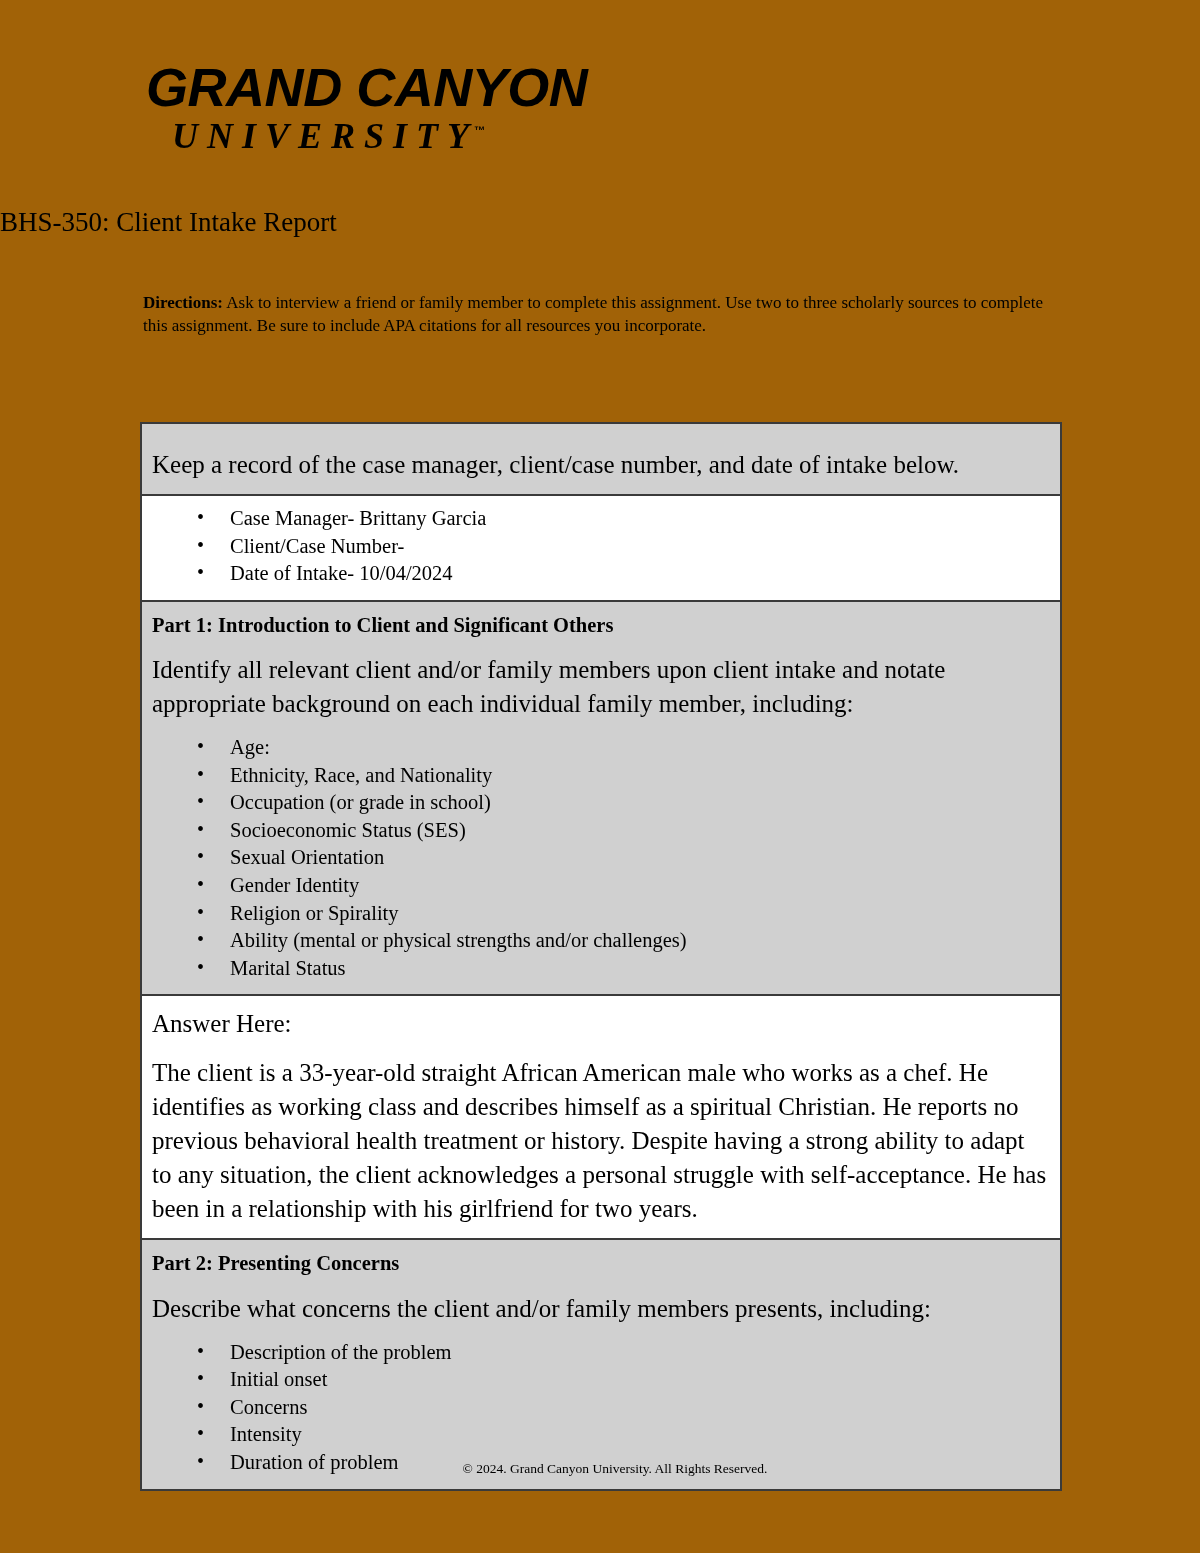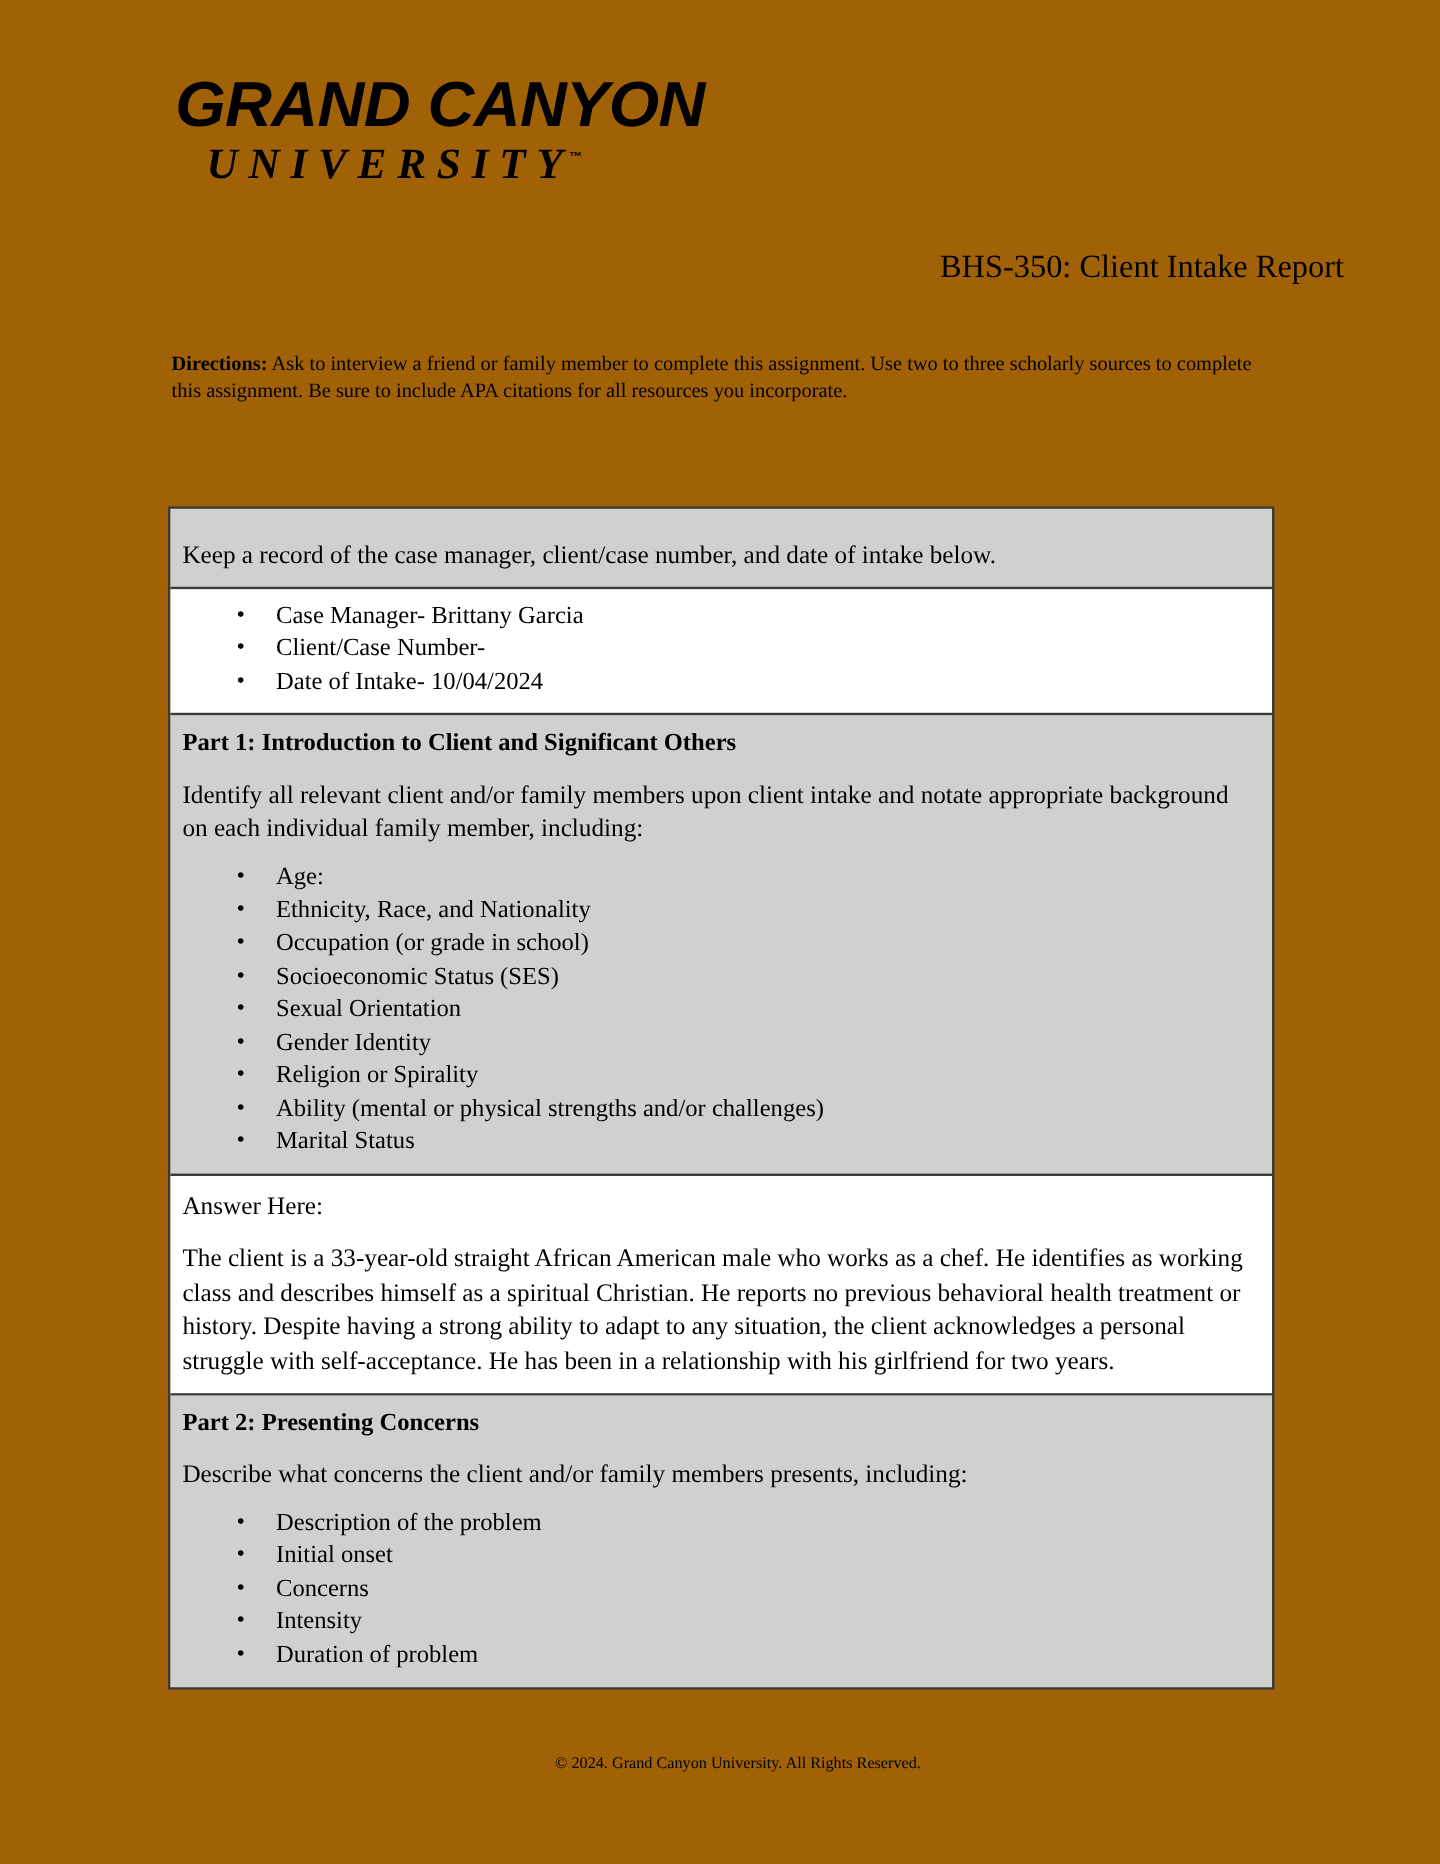--- a/index.html
+++ b/index.html
@@ -62,21 +62,21 @@
     vertical-align: 14px;
     margin-left: -4px;
   }
 
   
   .doc-title {
     position: absolute;
     left: 0;
     top: 206px;
     width: 1120px;
-    text-align: right;
+    text-align: left;
     font-size: 27px;
     line-height: 1.2;
   }
 
   
   .directions {
     position: absolute;
     left: 143px;
     top: 291px;
     width: 915px;
@@ -103,21 +103,21 @@
   .row.shaded { background: #d0d0d0; }
   .row.plain   { background: #ffffff; }
 
   .sec-head {
     font-size: 20.5px;
     font-weight: 700;
     line-height: 1.3;
     margin: 1px 0 0 0;
   }
   .sec-para {
-    font-size: 21px;
+    font-size: 25px;
     line-height: 1.36;
     margin: 15px 0 0 0;
   }
   .sec-para.first { margin-top: 2px; }
 
   ul.bullets {
     list-style: none;
     margin: 13px 0 0 0;
     padding: 0;
   }

